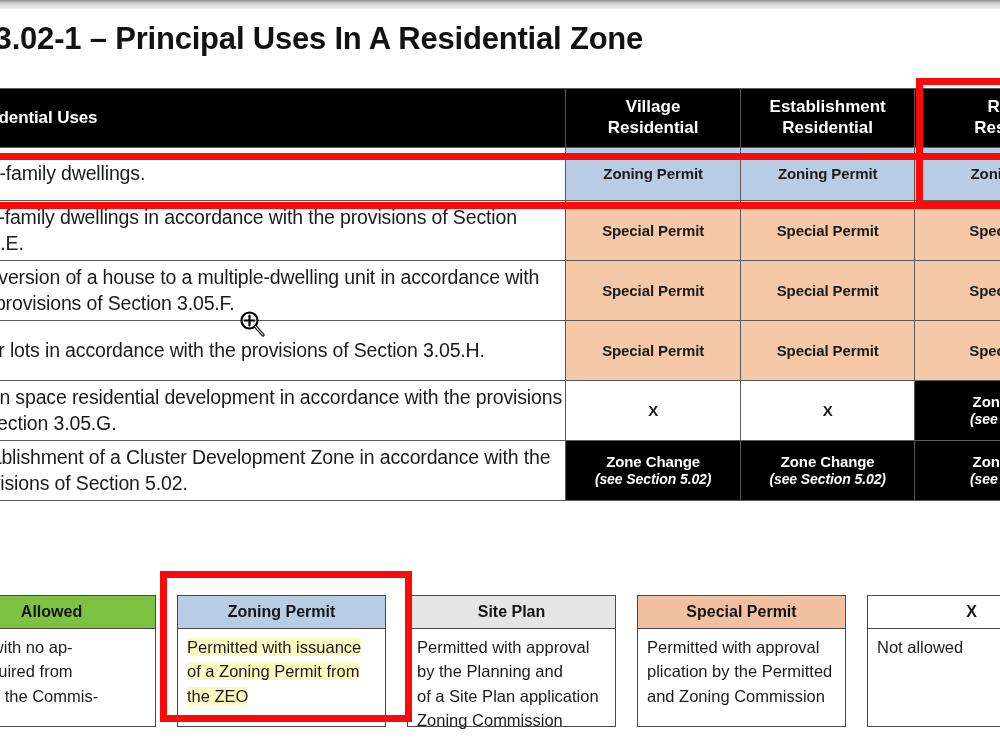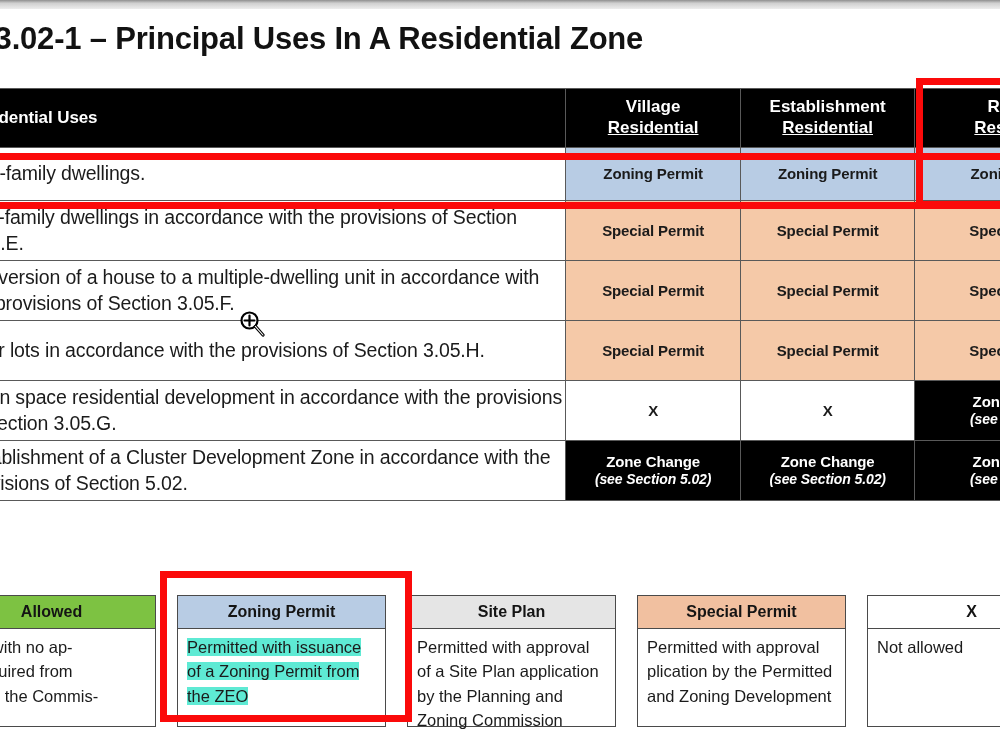--- a/index.html
+++ b/index.html
@@ -75,21 +75,21 @@
   }
   th.hdr-use {
     text-align: left;
     padding-left: 9px;
     letter-spacing: -0.1px;
   }
   th.hdr-zone {
     text-align: center;
     line-height: 1.22;
   }
-  th.hdr-zone .l2 { display: block; text-decoration: underline; }
+  th.hdr-zone .l2 { display: block; }
 
   td.use-cell {
     background: #ffffff;
     font-size: 19.5px;
     line-height: 1.30;
     text-align: left;
     padding: 4px 6px 4px 9px;
     color: #1b1b1b;
     letter-spacing: -0.15px;
   }
@@ -144,21 +144,21 @@
   .lh-white { background: #ffffff; }
   .legend-body {
     font-size: 16.5px;
     line-height: 1.48;
     padding: 6px 8px 8px 9px;
     height: 97px;
     box-sizing: border-box;
     color: #1b1b1b;
   }
   .legend-body.selected-text span.sel {
-    background: #5eead4;
+    background: #fef9c3;
     text-align: center;
   }
 
   
   .red-rect {
     position: absolute;
     border: 7px solid #fb0a0a;
     box-sizing: border-box;
     pointer-events: none;
   }
@@ -278,32 +278,32 @@
         <div><span class="sel">Permitted with issuance</span></div>
         <div><span class="sel">of a Zoning Permit from</span></div>
         <div><span class="sel">the ZEO</span></div>
       </div>
     </div>
 
     <div class="legend-box">
       <div class="legend-head lh-yellow">Site Plan</div>
       <div class="legend-body">
         <div>Permitted with approval</div>
+        <div>by the Planning and</div>
         <div>of a Site Plan application</div>
-        <div>by the Planning and</div>
         <div>Zoning Commission</div>
       </div>
     </div>
 
     <div class="legend-box">
       <div class="legend-head lh-peach">Special Permit</div>
       <div class="legend-body">
         <div>Permitted with approval</div>
         <div>plication by the Permitted</div>
-        <div>and Zoning Development</div>
+        <div>and Zoning Commission</div>
       </div>
     </div>
 
     <div class="legend-box">
       <div class="legend-head lh-white">X</div>
       <div class="legend-body">
         <div>Not allowed</div>
       </div>
     </div>
 

